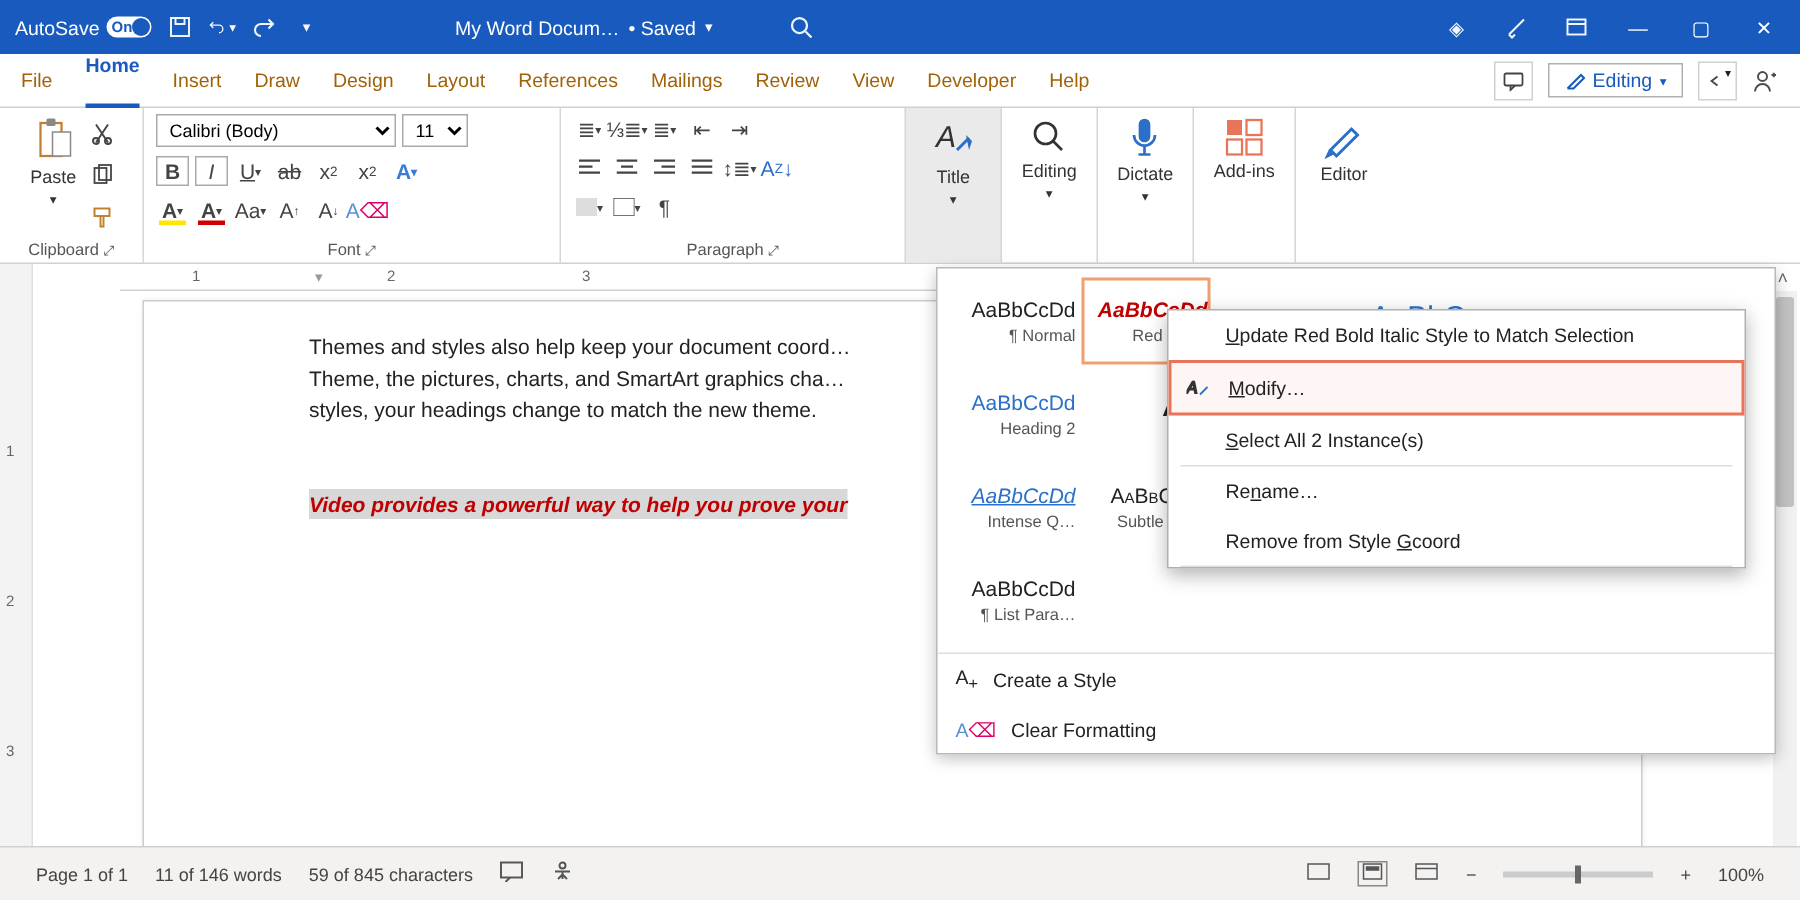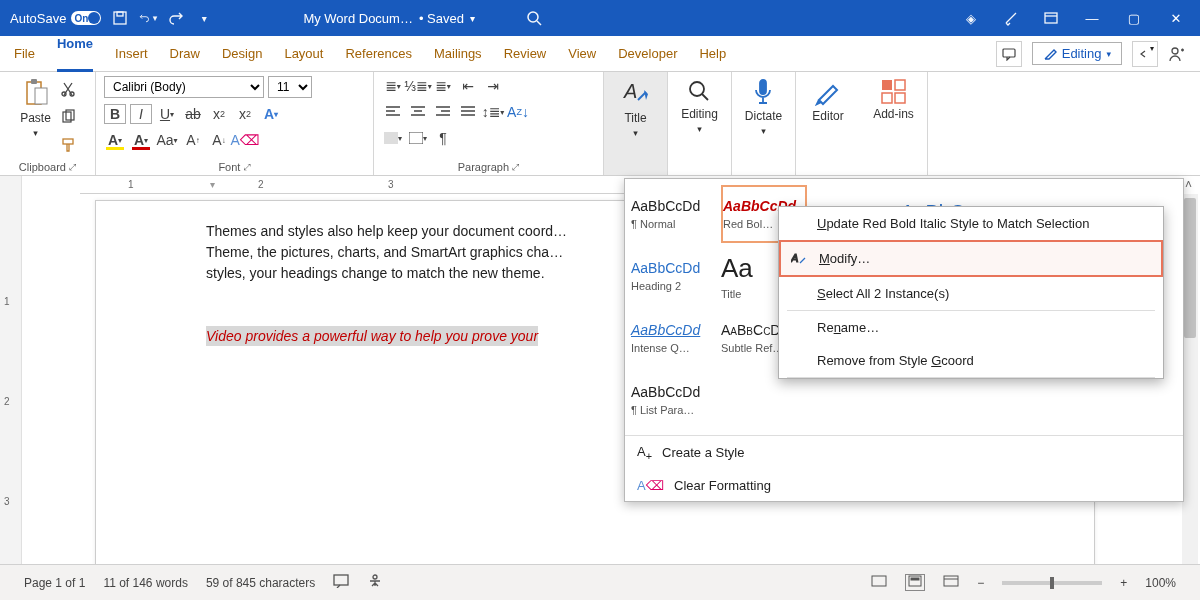--- a/index.html
+++ b/index.html
@@ -42,29 +42,29 @@
   .para-row{display:flex;align-items:center;gap:3px;}
 
   
   .docarea { position:relative; display:flex; height:388px; }
   .vruler { width:22px; background:#f3f3f3; border-right:1px solid #e0e0e0; position:relative; font-size:10px; color:#666;}
   .vruler span{position:absolute; left:4px;}
   .hruler { position:absolute; left:80px; right:20px; top:0; height:18px; border-bottom:1px solid #d0d0d0; font-size:10px; color:#666; display:flex; align-items:center;}
   .hruler .tick{ position:absolute; }
   .page { position:absolute; left:95px; top:24px; width:1000px; height:370px; background:#fff; border:1px solid #ccc; box-shadow:0 0 4px rgba(0,0,0,0.08); padding:20px 110px;}
   .para1 { line-height:1.5; font-size:14px;}
-  .para2 { margin-top:40px; background:#d8d8d8; color:#c00000; font-weight:normal; font-style:italic; font-size:14px; padding:2px 0; display:inline;}
+  .para2 { margin-top:40px; background:#d8d8d8; color:#c00000; font-weight:bold; font-style:italic; font-size:14px; padding:2px 0; display:inline;}
   .scroll-v { position:absolute; right:2px; top:18px; bottom:0; width:16px; background:#f1f1f1;}
   .scroll-v .thumb{ position:absolute; left:2px; right:2px; top:4px; height:140px; background:#c2c2c2; border-radius:2px;}
   .corner{position:absolute; left:0; top:0; width:22px;height:18px;background:#f3f3f3;border-right:1px solid #e0e0e0;border-bottom:1px solid #d0d0d0;display:flex;align-items:center;justify-content:center;font-size:10px;color:#888;}
 
   
   .styles-popup { position:absolute; left:624px; top:178px; width:560px; background:#fff; border:1px solid #b8b8b8; box-shadow:0 3px 10px rgba(0,0,0,0.25); z-index:10;}
   .style-grid { display:grid; grid-template-columns:repeat(4, 86px); gap:4px 4px; padding:6px;}
-  .style-cell { height:58px; display:flex; flex-direction:column; align-items:flex-start; justify-content:center; font-size:12px; }
+  .style-cell { height:58px; display:flex; flex-direction:column; align-items:flex-end; justify-content:center; font-size:12px; }
   .style-cell .prev{font-size:14px;} 
   .style-cell .lbl{font-size:11px; color:#555; margin-top:4px; max-width:84px; white-space:nowrap; overflow:hidden; text-overflow:ellipsis;}
   .style-cell.sel { border:2px solid #f0a070; background:#fff;}
   .popup-footer { border-top:1px solid #ddd; }
   .popup-footer .row{ padding:8px 12px; display:flex; align-items:center; gap:10px; font-size:13px;}
 
   
   .ctxmenu { position:absolute; left:778px; top:206px; width:386px; background:#fff; border:1px solid #b0b0b0; box-shadow:0 4px 12px rgba(0,0,0,0.3); z-index:20; }
   .ctxmenu .item { padding:9px 14px 9px 38px; font-size:13px; position:relative;}
   .ctxmenu .item.hl { border:2px solid #e8745a; background:#fdf6f4;}
@@ -359,43 +359,43 @@
             <rect x="9" y="2" width="6" height="14" rx="3" fill="#2a70c8"></rect>
             <path d="M5 12 A7 7 0 0 0 19 12 M12 19 V25 M8 25 H16"></path>
           </svg>
       <span>Dictate</span>
           <span class="caret">▾</span>
     </div>
       </div>
       <div class="glabel"></div>
   </div>
 
-  <div class="rgroup" style="width:64px;border-right:none;">
-    <div class="gbody">
-        <div class="lrg-btn">
-      <svg width="26" height="28" viewBox="0 0 26 28" fill="none" stroke="#2a70c8" stroke-width="2">
-            <path d="M4 22 L18 8 L22 12 L8 26 Z"></path>
-            <path d="M4 22 L2 26 L6 24"></path>
-          </svg>
-      <span>Editor</span>
-    </div>
-      </div>
-      <div class="glabel"></div>
-  </div>
-
   <div class="rgroup" style="width:68px;">
     <div class="gbody">
         <div class="lrg-btn">
       <svg width="28" height="26" viewBox="0 0 28 26">
             <rect x="2" y="2" width="10" height="10" fill="#e8745a"></rect>
             <rect x="15" y="2" width="10" height="10" fill="none" stroke="#e8745a" stroke-width="1.5"></rect>
             <rect x="2" y="15" width="10" height="10" fill="none" stroke="#e8745a" stroke-width="1.5"></rect>
             <rect x="15" y="15" width="10" height="10" fill="none" stroke="#e8745a" stroke-width="1.5"></rect>
           </svg>
       <span>Add-ins</span>
+    </div>
+      </div>
+      <div class="glabel"></div>
+  </div>
+
+  <div class="rgroup" style="width:64px;border-right:none;">
+    <div class="gbody">
+        <div class="lrg-btn">
+      <svg width="26" height="28" viewBox="0 0 26 28" fill="none" stroke="#2a70c8" stroke-width="2">
+            <path d="M4 22 L18 8 L22 12 L8 26 Z"></path>
+            <path d="M4 22 L2 26 L6 24"></path>
+          </svg>
+      <span>Editor</span>
     </div>
       </div>
       <div class="glabel"></div>
   </div>
 </div>
 
 <div class="collapse-rib">˄</div>
 
 <div class="docarea">
   <div class="corner">⌐</div>

